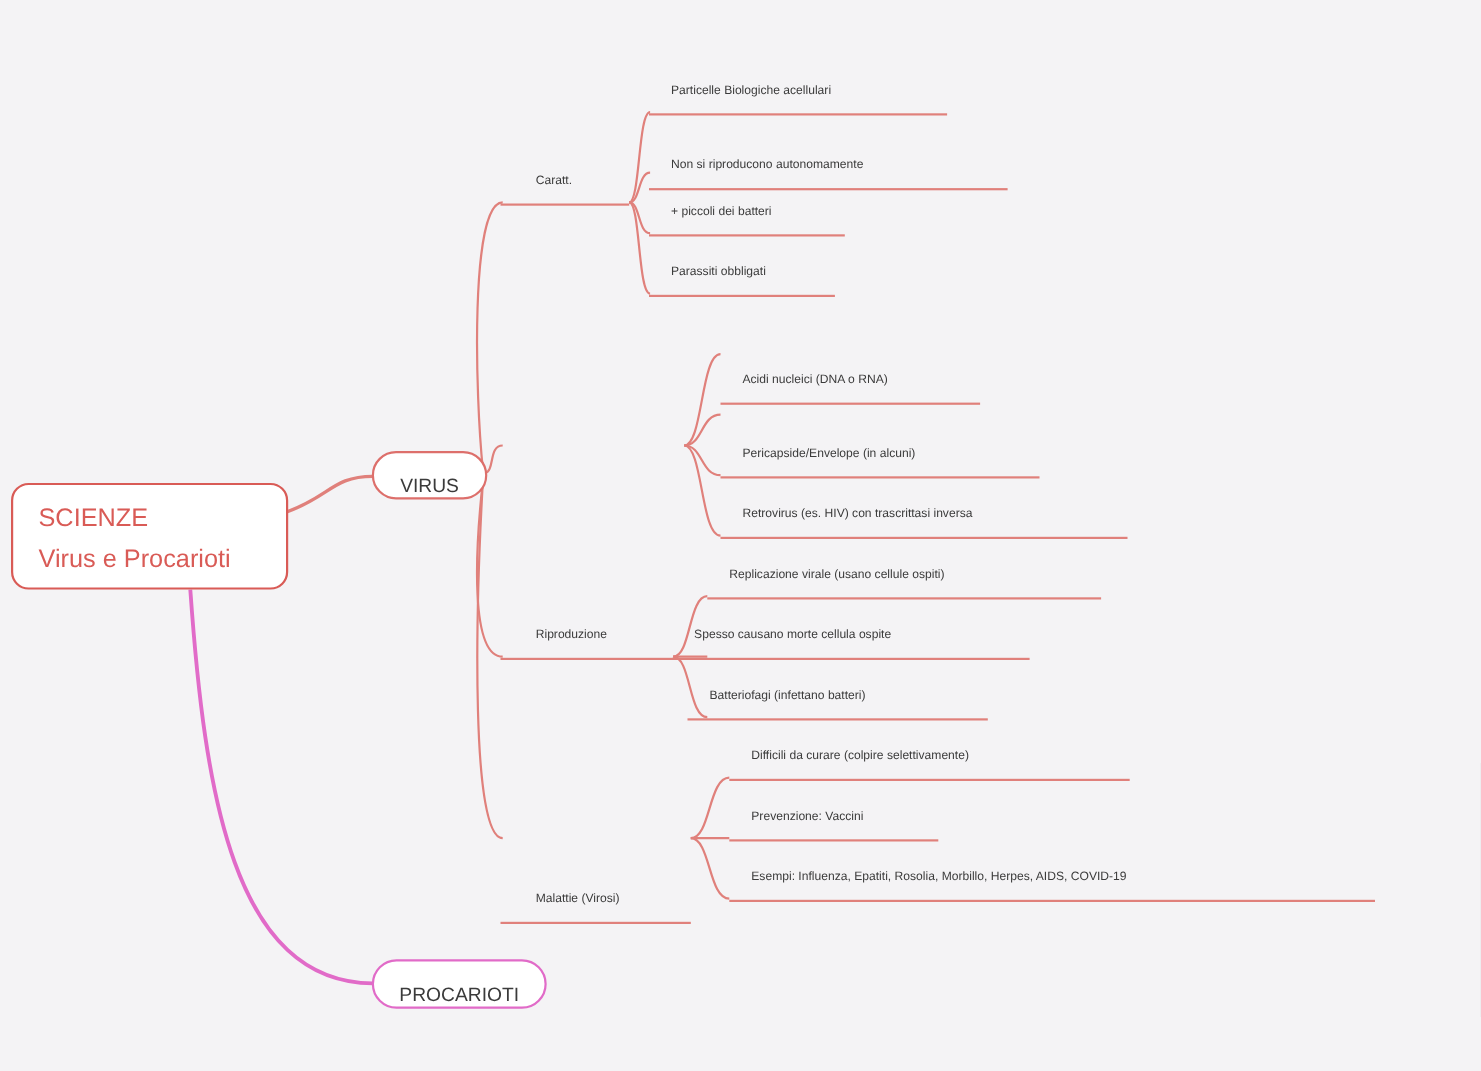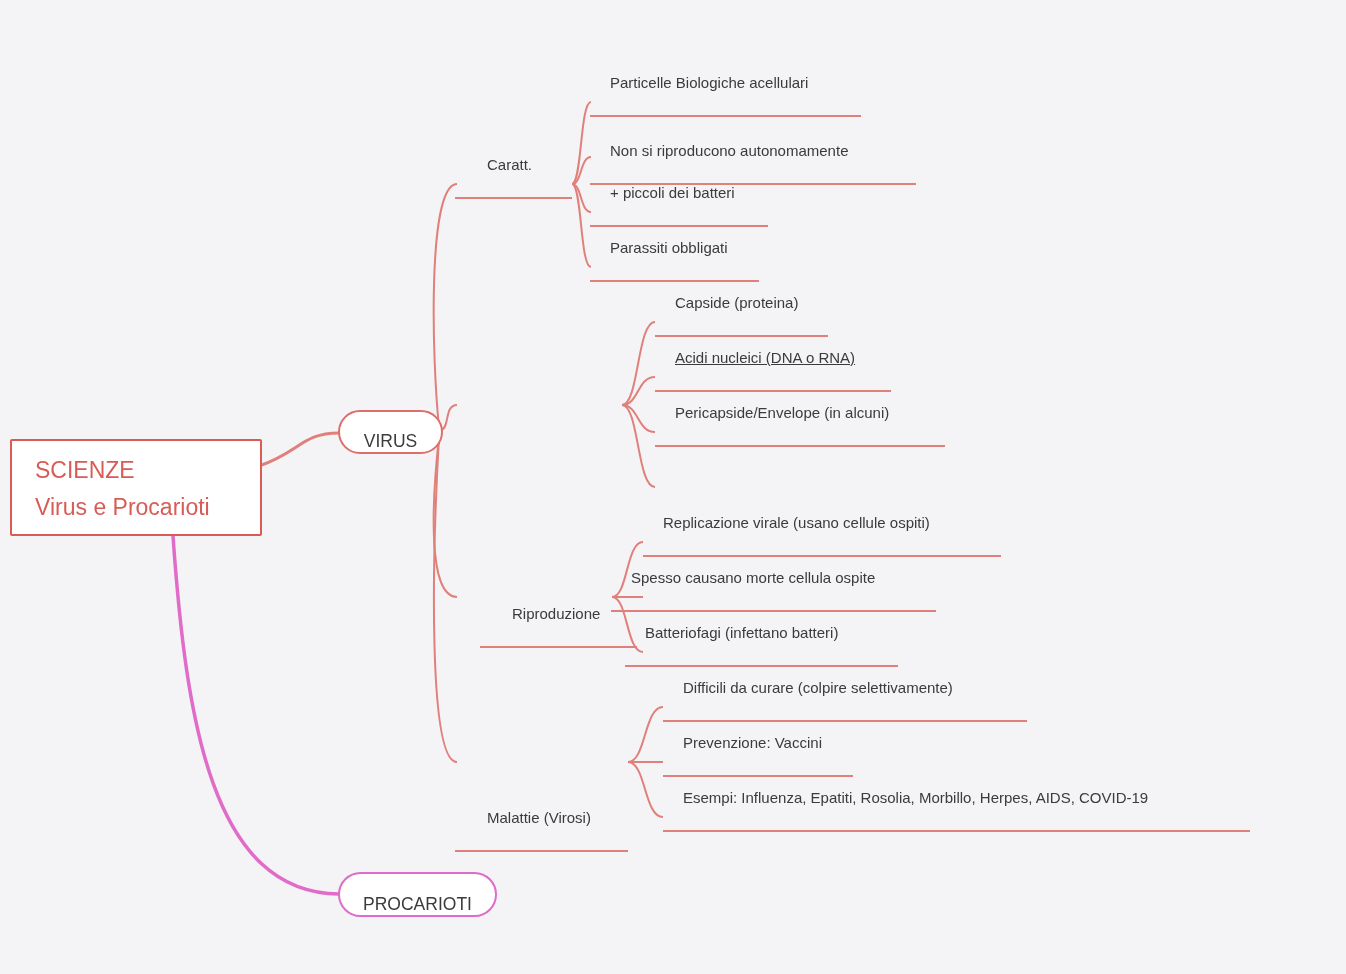--- a/index.html
+++ b/index.html
@@ -16,23 +16,23 @@
   svg.edges { position:absolute; left:0; top:0; width:1346px; height:974px; }
   svg.edges path { fill:none; }
   .edge-v      { stroke:var(--virus-branch,#e0807b); stroke-width:2;   }
   .edge-v-main { stroke:var(--virus-branch,#e0807b); stroke-width:3;   }
   .edge-p      { stroke:var(--procarioti-branch,#e16bc8); stroke-width:3.5; }
 
   .node-text {
     position:absolute;
     white-space:nowrap;
     color:var(--text,#3b3b3b);
-    font-size:15px;
+    font-size:11px;
     line-height:25px;
-    padding-bottom:20px;
+    padding-bottom:8px;
     border-bottom:2px solid var(--virus-branch,#e0807b);
     cursor:pointer;
   }
   .leaf   { padding-left:20px; }
   .branch { padding-left:32px; }
 
   .pill {
     position:absolute;
     background:#ffffff;
     display:flex; align-items:flex-end; justify-content:center;
@@ -48,21 +48,21 @@
   .procarioti-pill {
     left:338px; top:872px; width:159px; height:45px;
     border:2.5px solid var(--procarioti-branch,#e16bc8);
   }
 
   .root-box {
     position:absolute;
     left:10px; top:439px; width:252px; height:97px;
     background:#ffffff;
     border:2px solid var(--root-accent,#d95b56);
-    border-radius:2px;
+    border-radius:16px;
     padding:11px 0 0 23px;
     color:var(--root-accent,#d95b56);
     font-size:23px;
     line-height:37px;
     cursor:pointer;
   }
 </style>
 </head>
 <body>
 
@@ -96,25 +96,25 @@
     <path class="edge-v" d="M628,762 L663,762"></path>
     <path class="edge-v" d="M628,762 C646,762 644,817 663,817"></path>
   </svg>
 
   <div class="node-text branch" style="left:455px;top:152px;width:117px;">Caratt.</div>
   <div class="node-text leaf" style="left:590px;top:70px;width:271px;">Particelle Biologiche acellulari</div>
   <div class="node-text leaf" style="left:590px;top:138px;width:326px;">Non si riproducono autonomamente</div>
   <div class="node-text leaf" style="left:590px;top:180px;width:178px;">+ piccoli dei batteri</div>
   <div class="node-text leaf" style="left:590px;top:235px;width:169px;">Parassiti obbligati</div>
 
-  <div class="node-text leaf" style="left:655px;top:290px;width:173px;">Capside (proteina)</div>
-  <div class="node-text leaf" style="left:655px;top:345px;width:236px;text-decoration:underline;">Acidi nucleici (DNA o RNA)</div>
+  <div class="node-text leaf" style="left:655px;top:333px;width:236px;">Acidi nucleici (DNA o RNA)</div>
   <div class="node-text leaf" style="left:655px;top:400px;width:290px;">Pericapside/Envelope (in alcuni)</div>
+  <div class="node-text leaf" style="left:655px;top:455px;width:370px;">Retrovirus (es. HIV) con trascrittasi inversa</div>
 
-  <div class="node-text branch" style="left:480px;top:565px;width:157px;margin-top:36px;">Riproduzione</div>
+  <div class="node-text branch" style="left:455px;top:565px;width:157px;">Riproduzione</div>
   <div class="node-text leaf" style="left:643px;top:510px;width:358px;">Replicazione virale (usano cellule ospiti)</div>
   <div class="node-text leaf" style="left:611px;top:565px;width:325px;">Spesso causano morte cellula ospite</div>
   <div class="node-text leaf" style="left:625px;top:620px;width:273px;">Batteriofagi (infettano batteri)</div>
 
   <div class="node-text branch" style="left:455px;top:764px;width:173px;margin-top:41px;">Malattie (Virosi)</div>
   <div class="node-text leaf" style="left:663px;top:675px;width:364px;">Difficili da curare (colpire selettivamente)</div>
   <div class="node-text leaf" style="left:663px;top:730px;width:190px;">Prevenzione: Vaccini</div>
   <div class="node-text leaf" style="left:663px;top:785px;width:587px;">Esempi: Influenza, Epatiti, Rosolia, Morbillo, Herpes, AIDS, COVID-19</div>
 
   <div class="root-box">

